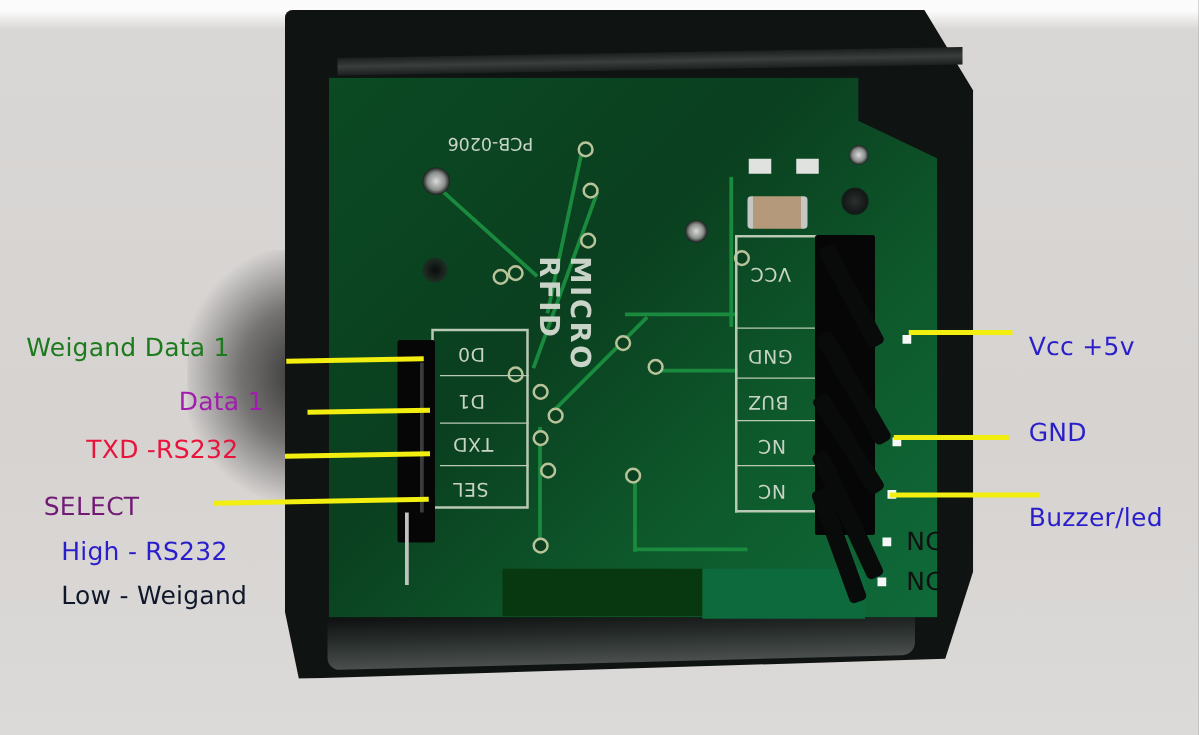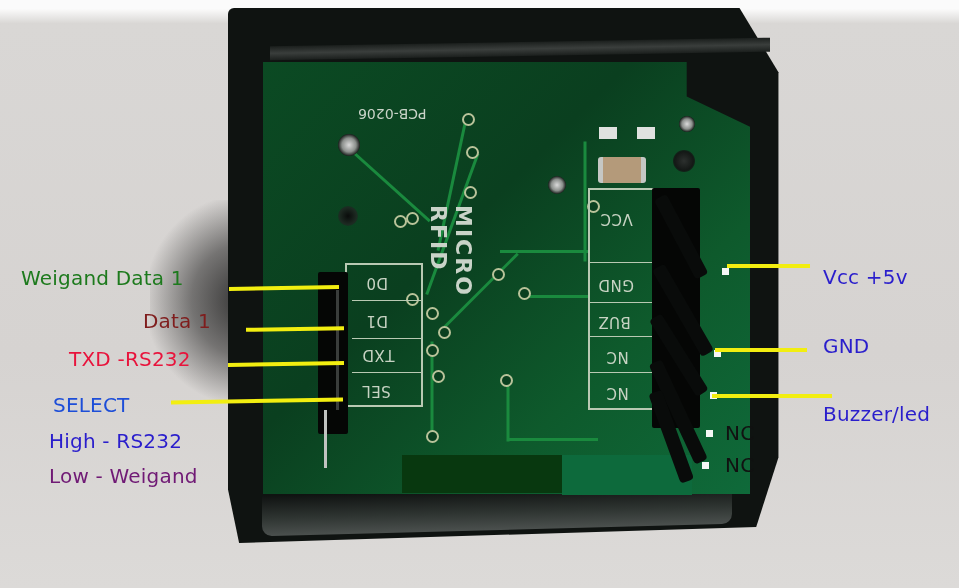--- a/index.html
+++ b/index.html
@@ -180,23 +180,23 @@
 <div class="leader" style="left:229px;top:286px;width:110px;transform:rotate(-1deg);"></div>
 <div class="leader" style="left:246px;top:327px;width:98px;transform:rotate(-1deg);"></div>
 <div class="leader" style="left:228px;top:362px;width:116px;transform:rotate(-1deg);"></div>
 <div class="leader" style="left:171px;top:399px;width:172px;transform:rotate(-1deg);"></div>
 
 <div class="leader" style="left:727px;top:264px;width:83px;"></div>
 <div class="leader" style="left:715px;top:348px;width:92px;"></div>
 <div class="leader" style="left:712px;top:394px;width:120px;"></div>
 
 <div class="label" style="left:21px;top:266px;color:#1d7a1d;">Weigand Data 1</div>
-<div class="label" style="left:143px;top:309px;color:#7f1d1d;text-align:center;">Data 1</div>
+<div class="label" style="left:143px;top:309px;color:#a21caf;text-align:center;">Data 1</div>
 <div class="label" style="left:69px;top:347px;color:#e8143c;">TXD -RS232</div>
-<div class="label" style="left:53px;top:393px;color:#1d4ed8;">SELECT</div>
+<div class="label" style="left:35px;top:393px;color:#701a75;">SELECT</div>
 <div class="label" style="left:49px;top:429px;color:#2a1ecc;">High - RS232</div>
-<div class="label" style="left:49px;top:464px;color:#701a75;">Low - Weigand</div>
+<div class="label" style="left:49px;top:464px;color:#0f172a;">Low - Weigand</div>
 
 <div class="label" style="left:823px;top:265px;color:#2a1ecc;">Vcc +5v</div>
 <div class="label" style="left:823px;top:334px;color:#2a1ecc;">GND</div>
 <div class="label" style="left:823px;top:402px;color:#2a1ecc;">Buzzer/led</div>
 <div class="label" style="left:725px;top:421px;color:#111111;">NC</div>
 <div class="label" style="left:725px;top:453px;color:#111111;">NC</div>
 
 </body></html>

